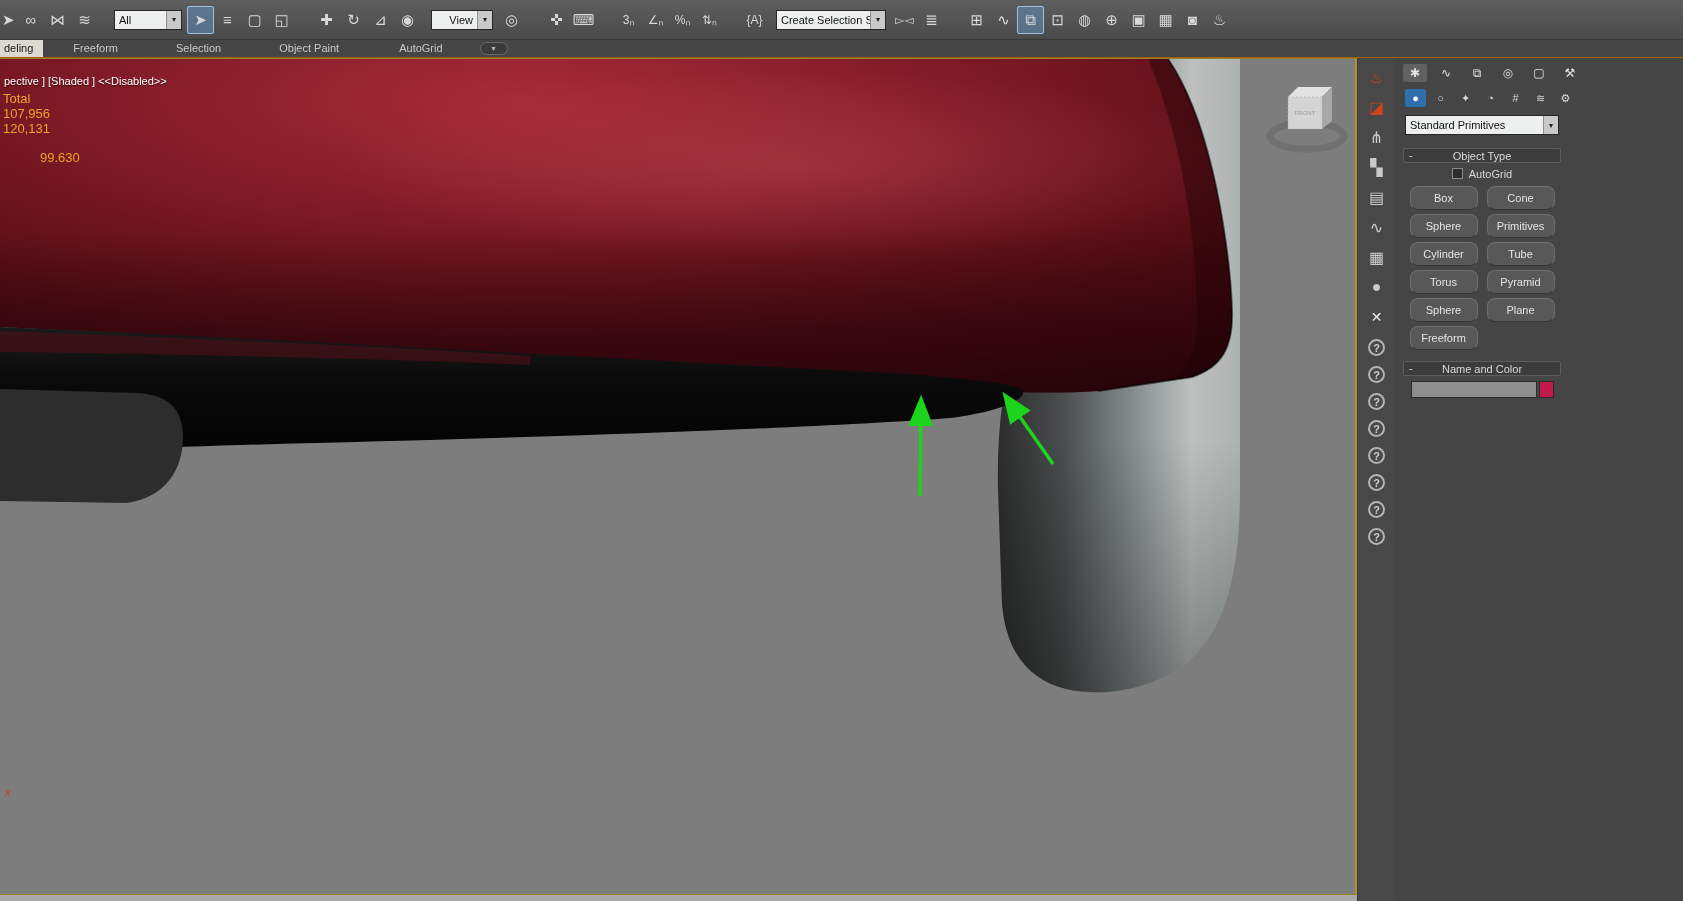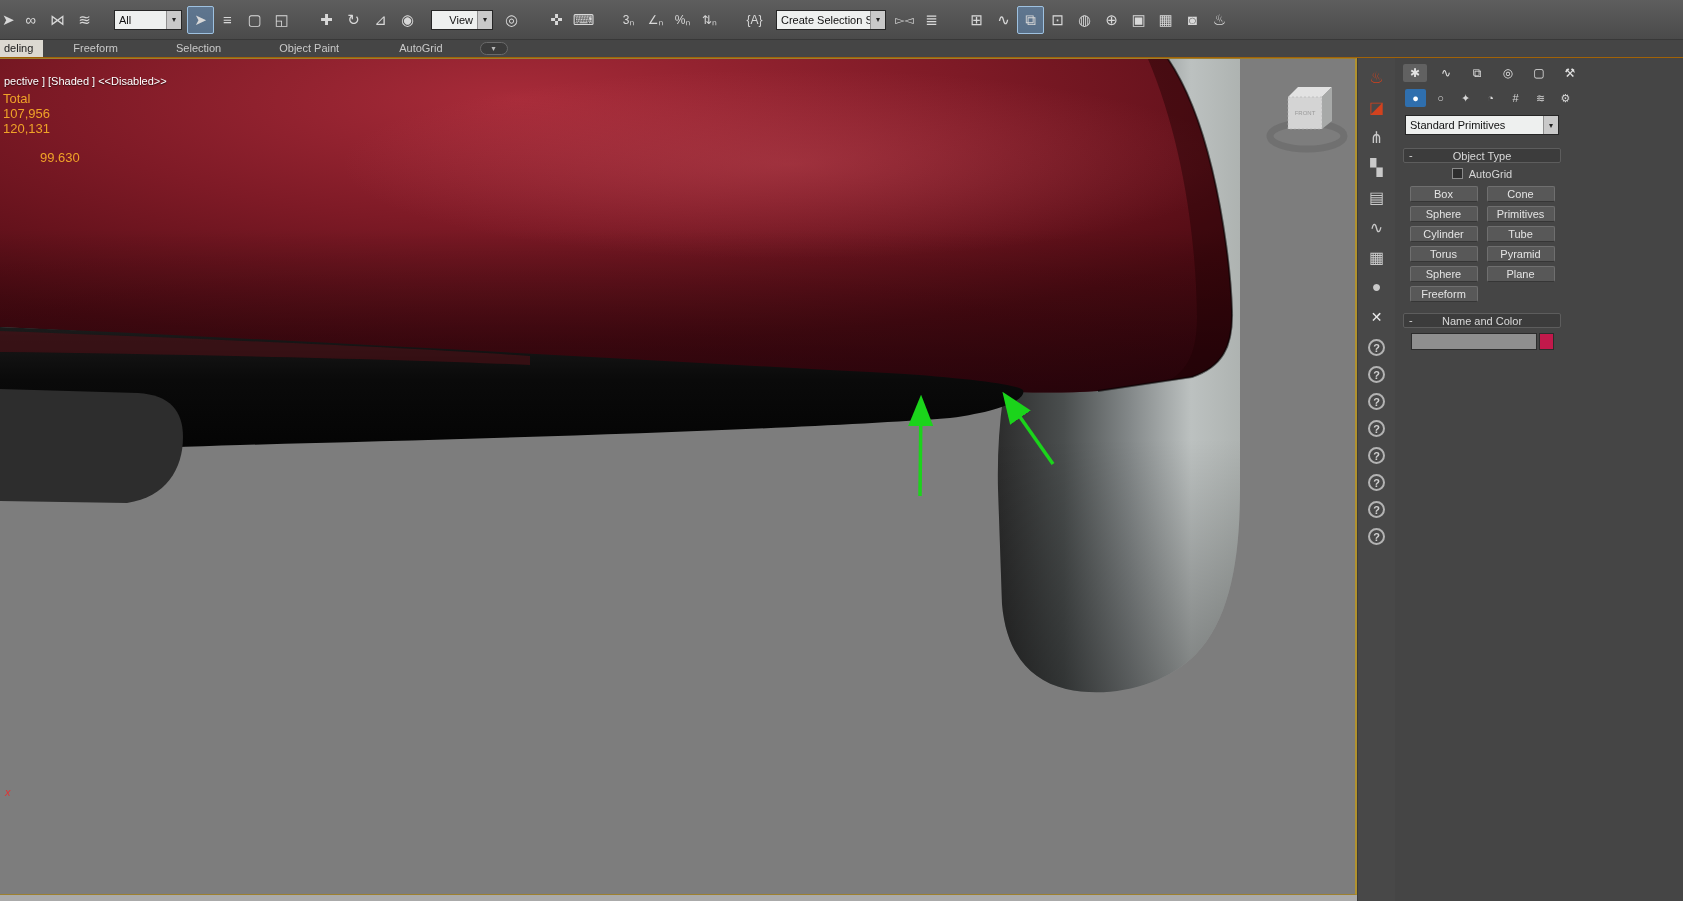--- a/index.html
+++ b/index.html
@@ -59,22 +59,22 @@
   .cpc { width:21px; height:18px; display:flex; align-items:center; justify-content:center; color:#d6d6d6; font-size:11px; }
   .cpc.active { background:#2f6fae; border-radius:2px; color:#fff; }
   .cp-combo { width:154px; margin:2px 0 13px 10px;gap:23px; }
   .rollout { width:158px; margin:0 0 11px 8px; }
   .ro-head { position:relative; height:15px; background:#3c3c3c; border:1px solid #5d5d5d; border-radius:2px;
     color:#d9d9d9; font-size:11px; display:flex; align-items:center; justify-content:center; margin-bottom:5px; }
   .ro-head .minus { position:absolute; left:5px; top:0; }
   .autogrid { display:flex; align-items:flex-start; gap:6px; justify-content:center; color:#d6d6d6; font-size:11px; margin:2px 0 6px; }
   .checkbox { width:11px; height:11px; background:#2d2d2d; border:1px solid #8a8a8a; display:inline-block; }
   .btn-grid { display:grid; grid-template-columns:68px 68px; gap:4px 9px; justify-content:center; }
-  .pbtn { height:16px; background:#585858; border:1px solid #6f6f6f; border-bottom-color:#363636;
-    border-radius:2px; color:#e4e4e4; font-size:11px; display:flex; align-items:center; justify-content:center; cursor:default; }
+  .pbtn { height:24px; background:#585858; border:1px solid #6f6f6f; border-bottom-color:#363636;
+    border-radius:8px; color:#e4e4e4; font-size:11px; display:flex; align-items:center; justify-content:center; cursor:default; }
   .name-row { display:flex; gap:2px; justify-content:center; margin-top:4px; }
   .name-input { width:126px; height:17px; background:#8f8f8f; border:1px solid #2c2c2c; outline:none; font-size:11px; padding:0 3px; }
   .color-swatch { width:15px; height:17px; border:1px solid #2c2c2c; display:inline-block; }
 </style>
 </head>
 <body>
 
 <div class="toolbar">
   <span class="tbi cut">➤</span>
   <span class="tbi">∞</span>

